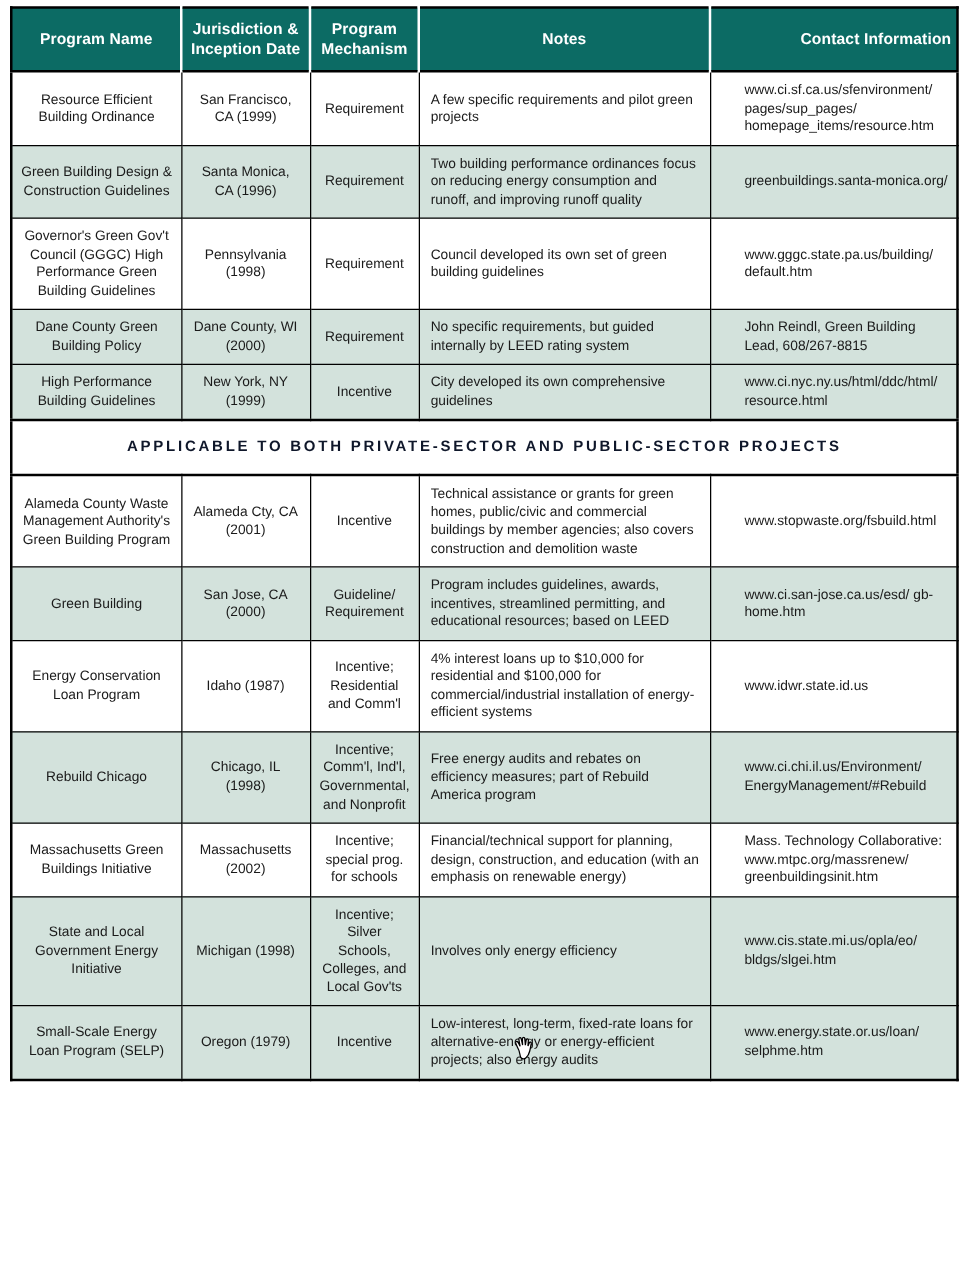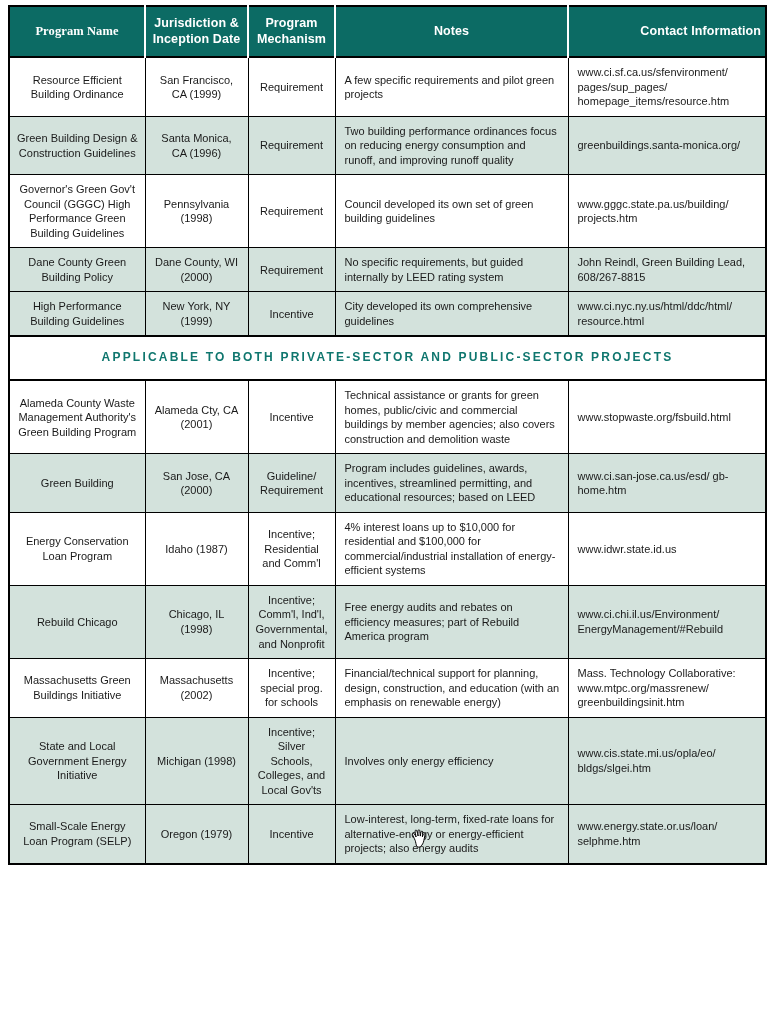--- a/index.html
+++ b/index.html
@@ -41,54 +41,54 @@
     font-size: 12.5px;
     font-weight: bold;
     text-align: center;
     vertical-align: middle;
     padding: 9px 4px;
     border-left: 2px solid #ffffff;
     border-right: 2px solid #ffffff;
     line-height: 1.25;
     letter-spacing: 0.1px;
   }
-  thead th:first-child { border-left: none; font-family: Liberation Serif, serif; }
+  thead th:first-child { border-left: none; }
   thead th:last-child  { border-right: none; text-align: right; }
   thead tr { border-bottom: 2px solid #000000; }
 
   tbody td {
     font-size: 11px;
     color: #1a1a1a;
     vertical-align: middle;
     padding: 7px 7px;
     border: 1px solid #000000;
     line-height: 1.32;
   }
 
   tbody tr.row-shaded td { background: #d3e2dc; }
   tbody tr.row-plain  td { background: #ffffff; }
 
   td.col-name, td.col-juris, td.col-mech { text-align: center; }
   td.col-notes, td.col-contact { text-align: left; }
 
   td.col-notes   { padding-left: 9px; padding-right: 8px; }
-  td.col-contact { padding-left: 9px; padding-right: 6px; }
+  td.col-contact { padding-left: 27px; padding-right: 6px; }
 
   tr.section-banner td {
     background: #ffffff;
     text-align: center;
     font-size: 12px;
     font-weight: bold;
     letter-spacing: 2.2px;
     padding: 13px 4px;
     border-top: 2px solid #000000;
     border-bottom: 2px solid #000000;
     border-left: 1px solid #000000;
     border-right: 1px solid #000000;
-    color: #0f766e;
+    color: #0f172a;
   }
 
   
   #cursor {
     position: absolute;
     left: 411px;
     top: 829px;
     width: 18px;
     height: 20px;
     pointer-events: none;
@@ -128,21 +128,21 @@
           <td class="col-juris">Santa Monica, CA (1996)</td>
           <td class="col-mech">Requirement</td>
           <td class="col-notes">Two building performance ordinances focus on reducing energy consumption and runoff, and improving runoff quality</td>
           <td class="col-contact">greenbuildings.santa-monica.org/</td>
         </tr>
         <tr class="row-plain">
           <td class="col-name">Governor's Green Gov't Council (GGGC) High Performance Green Building Guidelines</td>
           <td class="col-juris">Pennsylvania (1998)</td>
           <td class="col-mech">Requirement</td>
           <td class="col-notes">Council developed its own set of green building guidelines</td>
-          <td class="col-contact">www.gggc.state.pa.us/building/ projects.htm</td>
+          <td class="col-contact">www.gggc.state.pa.us/building/ default.htm</td>
         </tr>
         <tr class="row-shaded">
           <td class="col-name">Dane County Green Building Policy</td>
           <td class="col-juris">Dane County, WI (2000)</td>
           <td class="col-mech">Requirement</td>
           <td class="col-notes">No specific requirements, but guided internally by LEED rating system</td>
           <td class="col-contact">John Reindl, Green Building Lead, 608/267-8815</td>
         </tr>
         <tr class="row-shaded">
           <td class="col-name">High Performance Building Guidelines</td>

